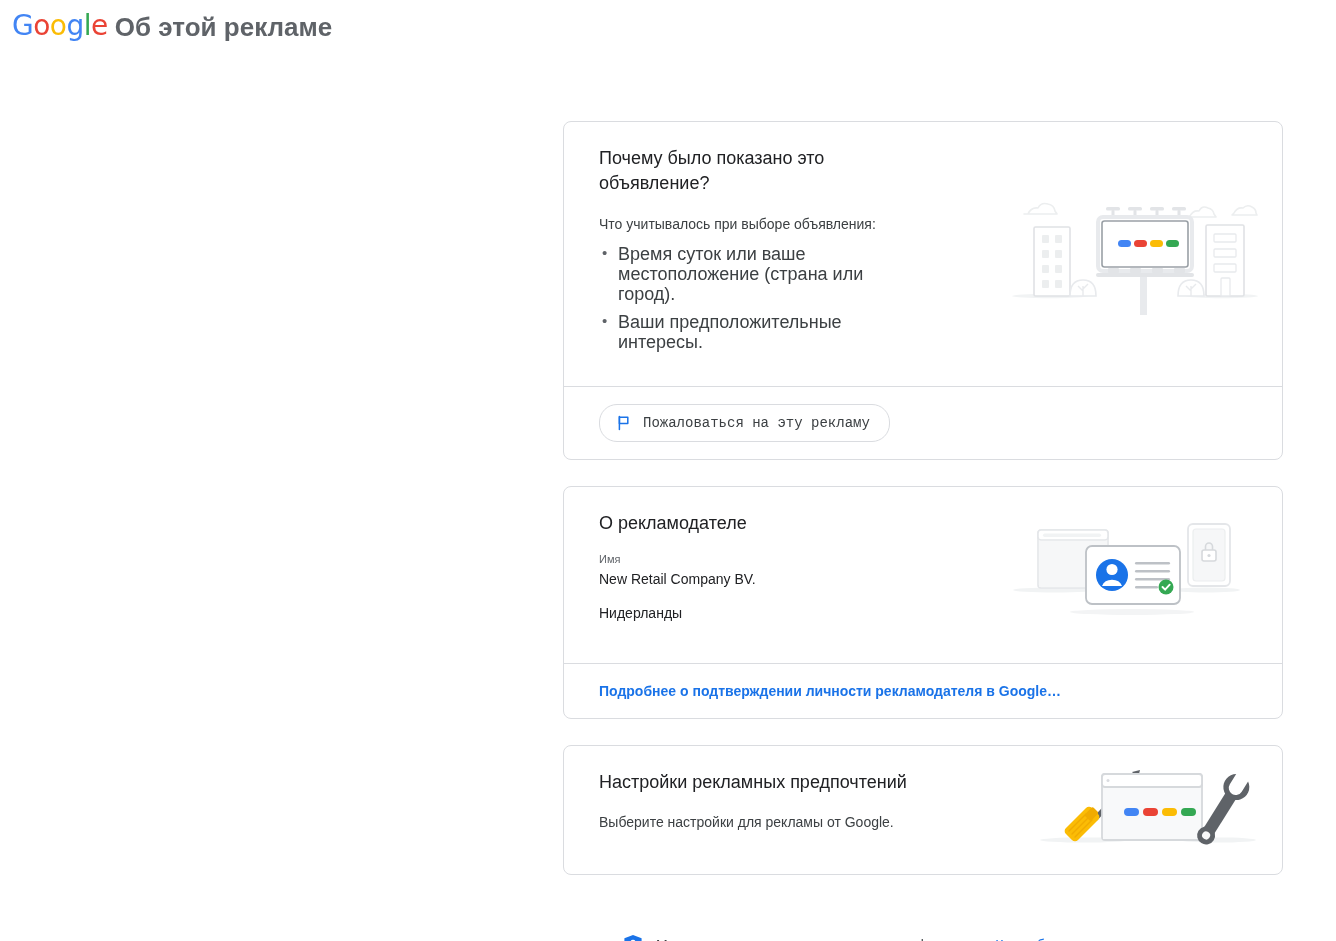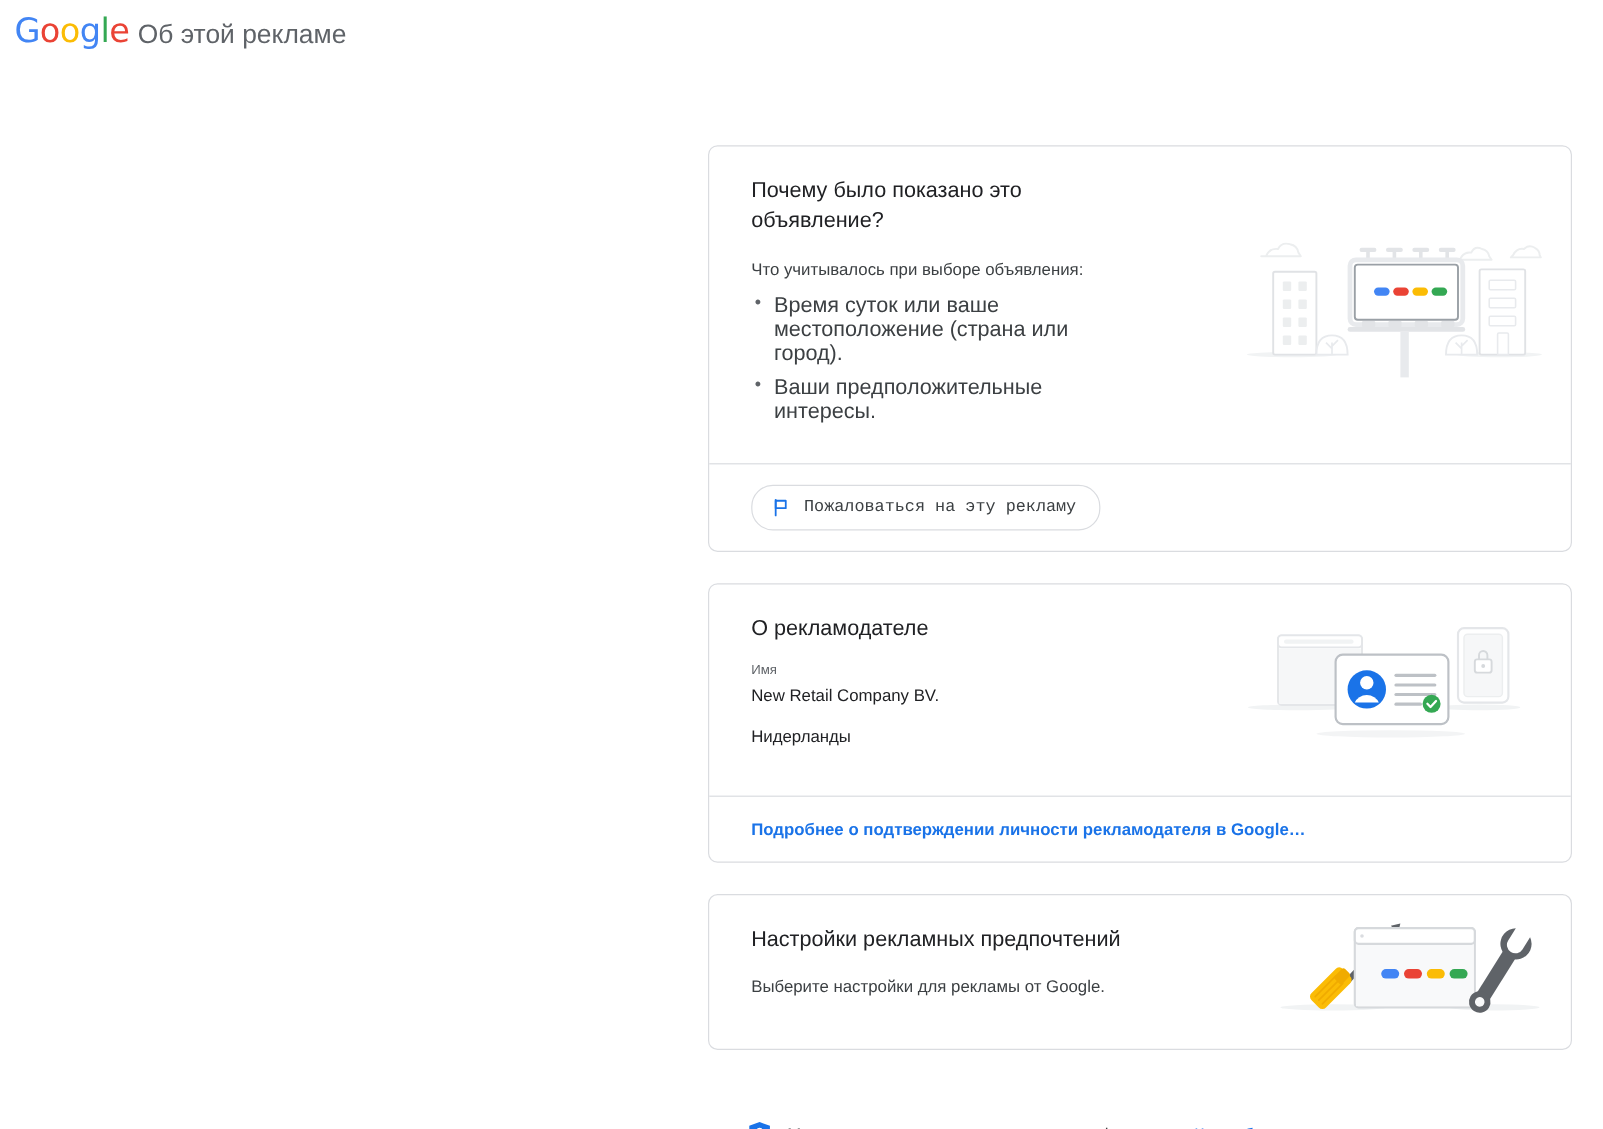--- a/index.html
+++ b/index.html
@@ -26,34 +26,34 @@
     box-sizing: border-box;
   }
   .glogo {
     font-size: 28px;
     letter-spacing: -0.5px;
     font-family: "DejaVu Sans", sans-serif;
     line-height: 1;
   }
   .glogo span { font-weight: 400; }
   .header-title {
-    font-size: 22px;
+    font-size: 26px;
     color: #5f6368;
     line-height: 1;
-    font-weight: 400;
+    font-weight: 700;
   }
 
   
   .page {
     position: relative;
     width: 1336px;
   }
   .column {
     position: absolute;
-    left: 590px;
+    left: 563px;
     top: 81px;
     width: 720px;
   }
 
   
   .card {
     border: 1px solid #dadce0;
     border-radius: 8px;
     background: #fff;
     margin-bottom: 26px;

